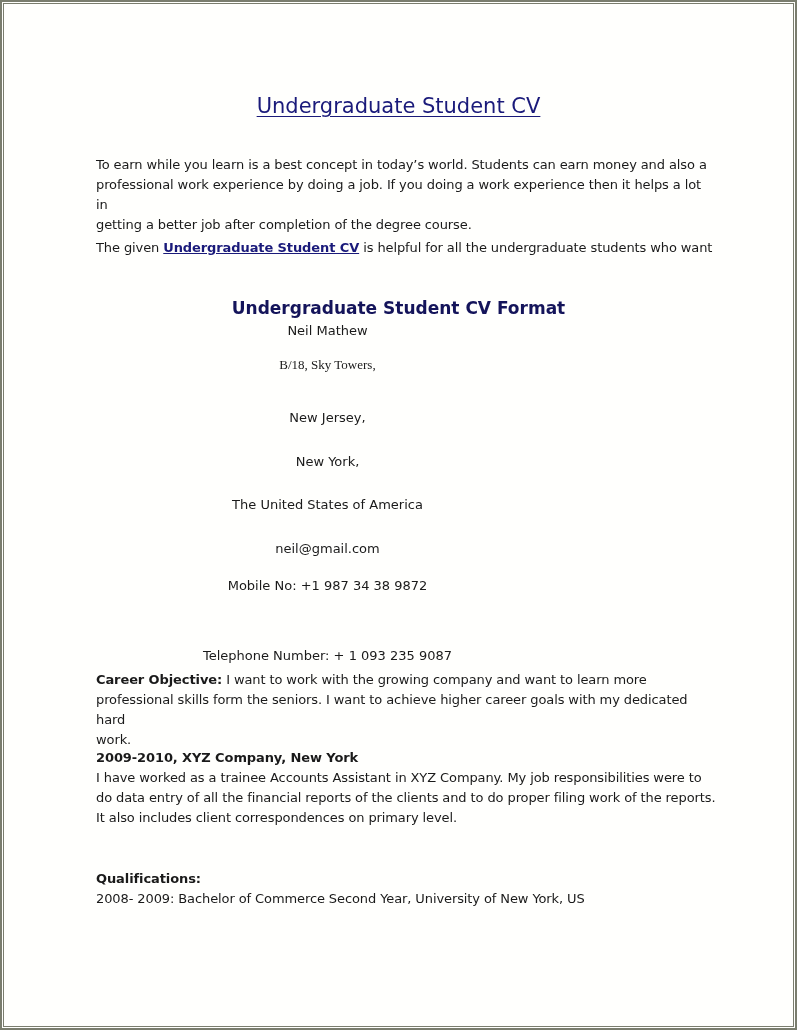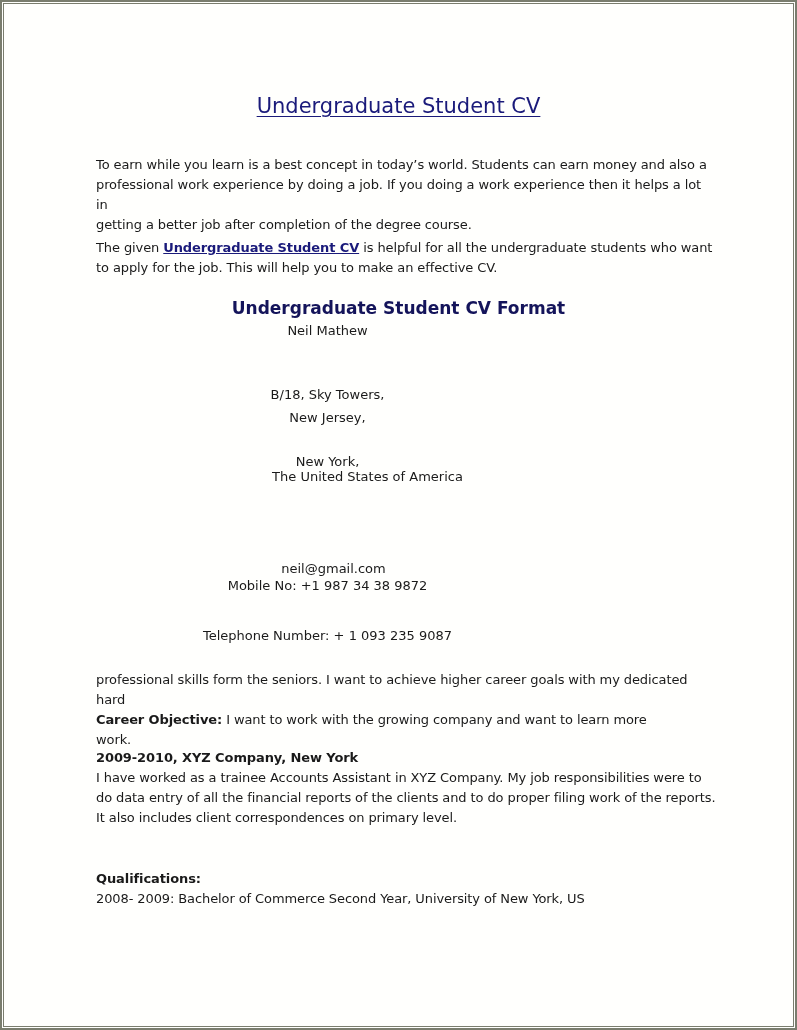--- a/index.html
+++ b/index.html
@@ -46,37 +46,36 @@
 <div class="title">Undergraduate Student CV</div>
 
 <div class="para" style="top:155px;">
   <div>To earn while you learn is a best concept in today’s world. Students can earn money and also a</div>
   <div>professional work experience by doing a job. If you doing a work experience then it helps a lot in</div>
   <div>getting a better job after completion of the degree course.</div>
 </div>
 
 <div class="para" style="top:238px;">
   <div><span>The given </span><span class="link">Undergraduate Student CV</span><span> is helpful for all the undergraduate students who want</span></div>
-  <div>to apply for the job. This will help you to make an effective CV.</div>
 </div>
 
 <div class="subtitle">Undergraduate Student CV Format</div>
 
 <div class="center-line" style="top:322px;">Neil Mathew</div>
-<div class="center-line" style="top:386px;">B/18, Sky Towers,</div>
+<div class="center-line" style="top:356px;font-family:Liberation Serif, serif;">B/18, Sky Towers,</div>
 <div class="center-line" style="top:409px;">New Jersey,</div>
 <div class="center-line" style="top:453px;">New York,</div>
-<div class="center-line" style="top:468px;margin-left:40px;">The United States of America</div>
-<div class="center-line" style="top:560px;padding-left:6px;">neil@gmail.com</div>
+<div class="center-line" style="top:496px;">The United States of America</div>
+<div class="center-line" style="top:540px;">neil@gmail.com</div>
 <div class="center-line" style="top:577px;">Mobile No: +1 987 34 38 9872</div>
-<div class="center-line" style="top:627px;">Telephone Number: + 1 093 235 9087</div>
+<div class="center-line" style="top:647px;">Telephone Number: + 1 093 235 9087</div>
 
 <div class="para" style="top:670px;">
+  <div><b>Career Objective:</b><span> I want to work with the growing company and want to learn more</span></div>
   <div>professional skills form the seniors. I want to achieve higher career goals with my dedicated hard</div>
-  <div><b>Career Objective:</b><span> I want to work with the growing company and want to learn more</span></div>
   <div>work.</div>
 </div>
 
 <div class="para" style="top:748px;">
   <div><b>2009-2010, XYZ Company, New York</b></div>
   <div>I have worked as a trainee Accounts Assistant in XYZ Company. My job responsibilities were to</div>
   <div>do data entry of all the financial reports of the clients and to do proper filing work of the reports.</div>
   <div>It also includes client correspondences on primary level.</div>
 </div>
 

